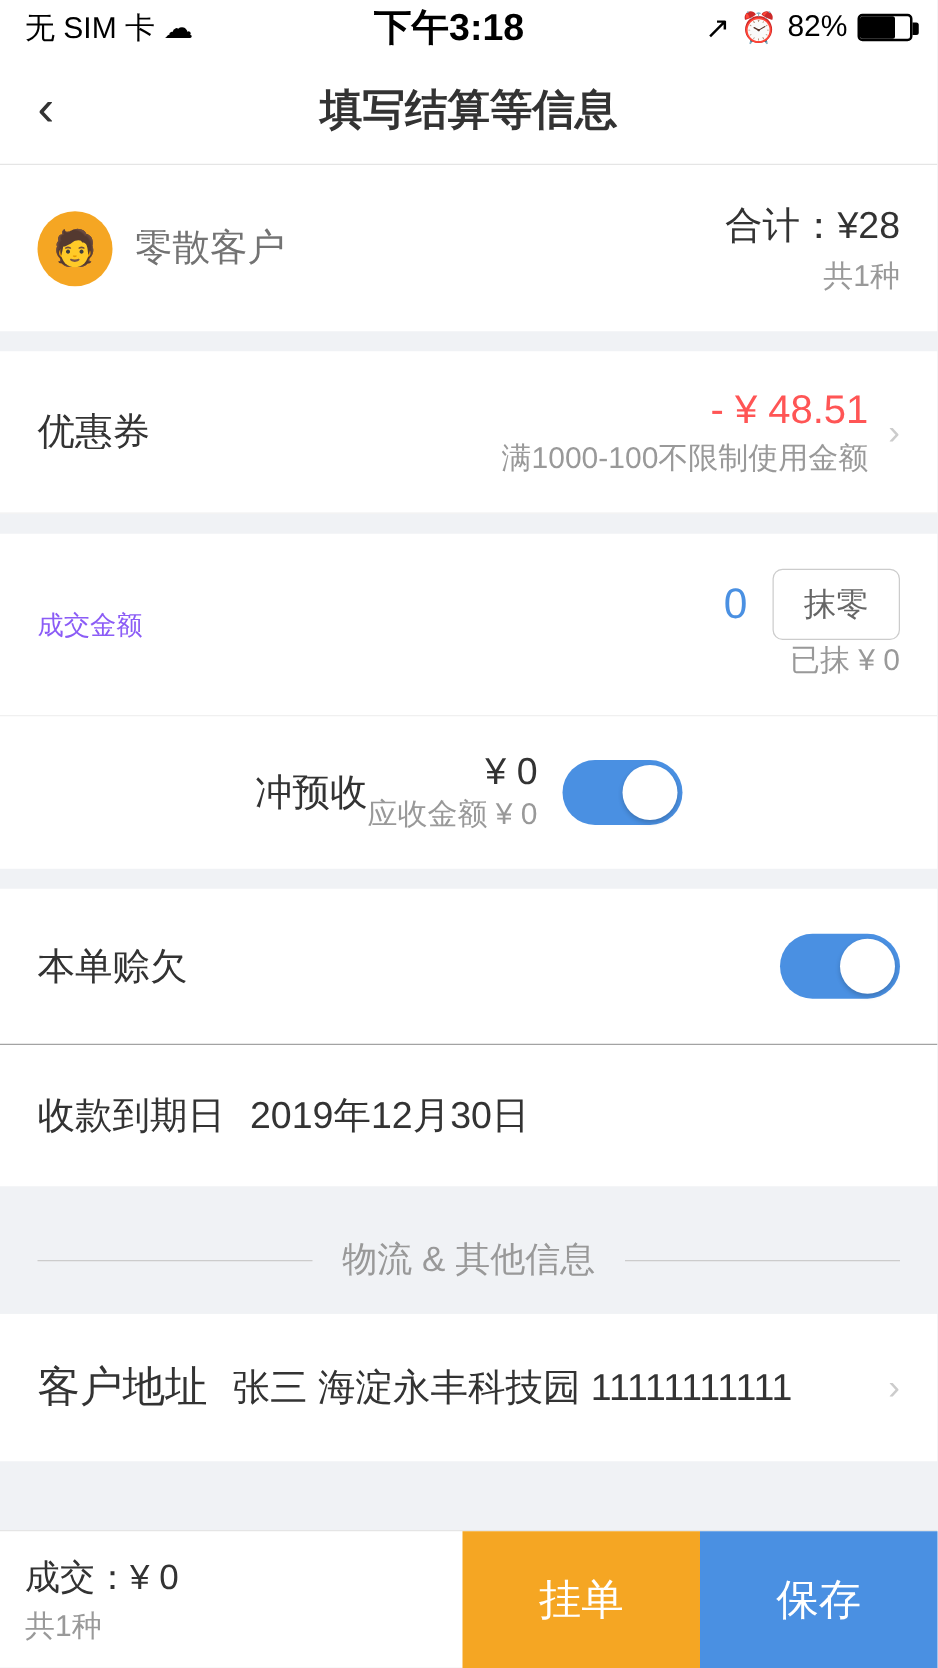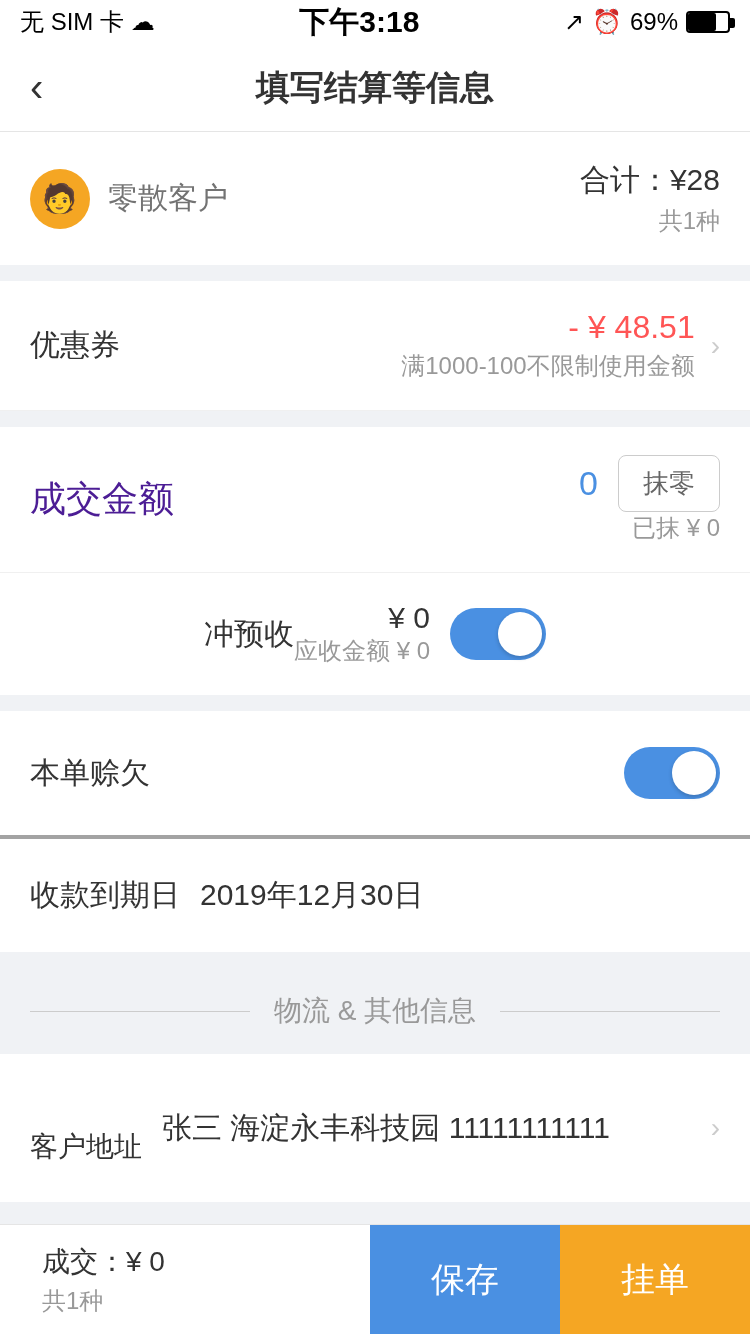--- a/index.html
+++ b/index.html
@@ -125,21 +125,21 @@
       background: #fff;
       margin-bottom: 16px;
     }
     .deal-row {
       display: flex;
       align-items: center;
       justify-content: space-between;
       padding: 28px 30px;
       border-bottom: 1px solid #f0f0f0;
     }
-    .deal-label { font-size: 36px; color: #4c1d95; }
+    .deal-label { font-size: 21px; color: #8b5cf6; }
     .deal-right { display: flex; align-items: center; gap: 20px; }
     .deal-value { font-size: 34px; color: #4a90e2; font-weight: 500; }
     .round-btn {
       border: 1px solid #ccc;
       border-radius: 8px;
       padding: 10px 24px;
       font-size: 26px;
       color: #666;
       background: #fff;
       cursor: pointer;
@@ -179,21 +179,21 @@
     
     .credit-section {
       background: #fff;
       margin-bottom: 16px;
     }
     .credit-row {
       display: flex;
       align-items: center;
       justify-content: space-between;
       padding: 36px 30px;
-      border-bottom: 4px solid #a3a3a3;
+      border-bottom: 1px solid #a3a3a3;
     }
     .credit-label { font-size: 30px; color: #333; }
 
     
     .due-row {
       display: flex;
       align-items: center;
       padding: 36px 30px;
     }
     .due-label { font-size: 30px; color: #333; margin-right: 20px; }
@@ -223,38 +223,38 @@
     .address-section {
       background: #fff;
       margin-top: 0;
     }
     .address-row {
       display: flex;
       align-items: center;
       justify-content: space-between;
       padding: 36px 30px;
     }
-    .address-label { font-size: 28px; color: #333; flex-shrink: 0; margin-right: 20px; margin-top: 38px; }
+    .address-label { font-size: 34px; color: #333; flex-shrink: 0; margin-right: 20px; }
     .address-value { font-size: 30px; color: #333; flex: 1; }
     .address-chevron { color: #ccc; font-size: 28px; }
 
     
     .bottom-bar {
       position: fixed;
       bottom: 0;
       width: 750px;
       height: 110px;
       display: flex;
       align-items: center;
       background: #fff;
       border-top: 1px solid #e5e5e5;
     }
     .bottom-info {
       flex: 1;
-      padding: 0 42px;
+      padding: 0 20px;
     }
     .bottom-deal { font-size: 28px; color: #333; }
     .bottom-count { font-size: 24px; color: #999; margin-top: 4px; }
     .bottom-btn {
       width: 190px;
       height: 110px;
       display: flex;
       align-items: center;
       justify-content: center;
       font-size: 34px;
@@ -269,21 +269,21 @@
 <body>
 
 <div class="status-bar">
   <div class="status-left">
     <span>无 SIM 卡 ☁</span>
   </div>
   <div class="status-center">下午3:18</div>
   <div class="status-right">
     <span>↗</span>
     <span>⏰</span>
-    <span>69%</span>
+    <span>82%</span>
     <div class="battery-icon">
       <div class="battery-fill"></div>
     </div>
   </div>
 </div>
 
 <div class="nav-bar">
   <span class="nav-back">‹</span>
   <span class="nav-title">填写结算等信息</span>
 </div>
@@ -371,15 +371,15 @@
 
 </div>
 
 <div class="bottom-bar">
   <div class="bottom-info">
     <div class="bottom-deal">
       <span>成交：</span><span>¥ 0</span>
     </div>
     <div class="bottom-count">共1种</div>
   </div>
+  <div class="bottom-btn btn-hold">挂单</div>
   <div class="bottom-btn btn-save">保存</div>
-  <div class="bottom-btn btn-hold">挂单</div>
 </div>
 
 </body></html>

